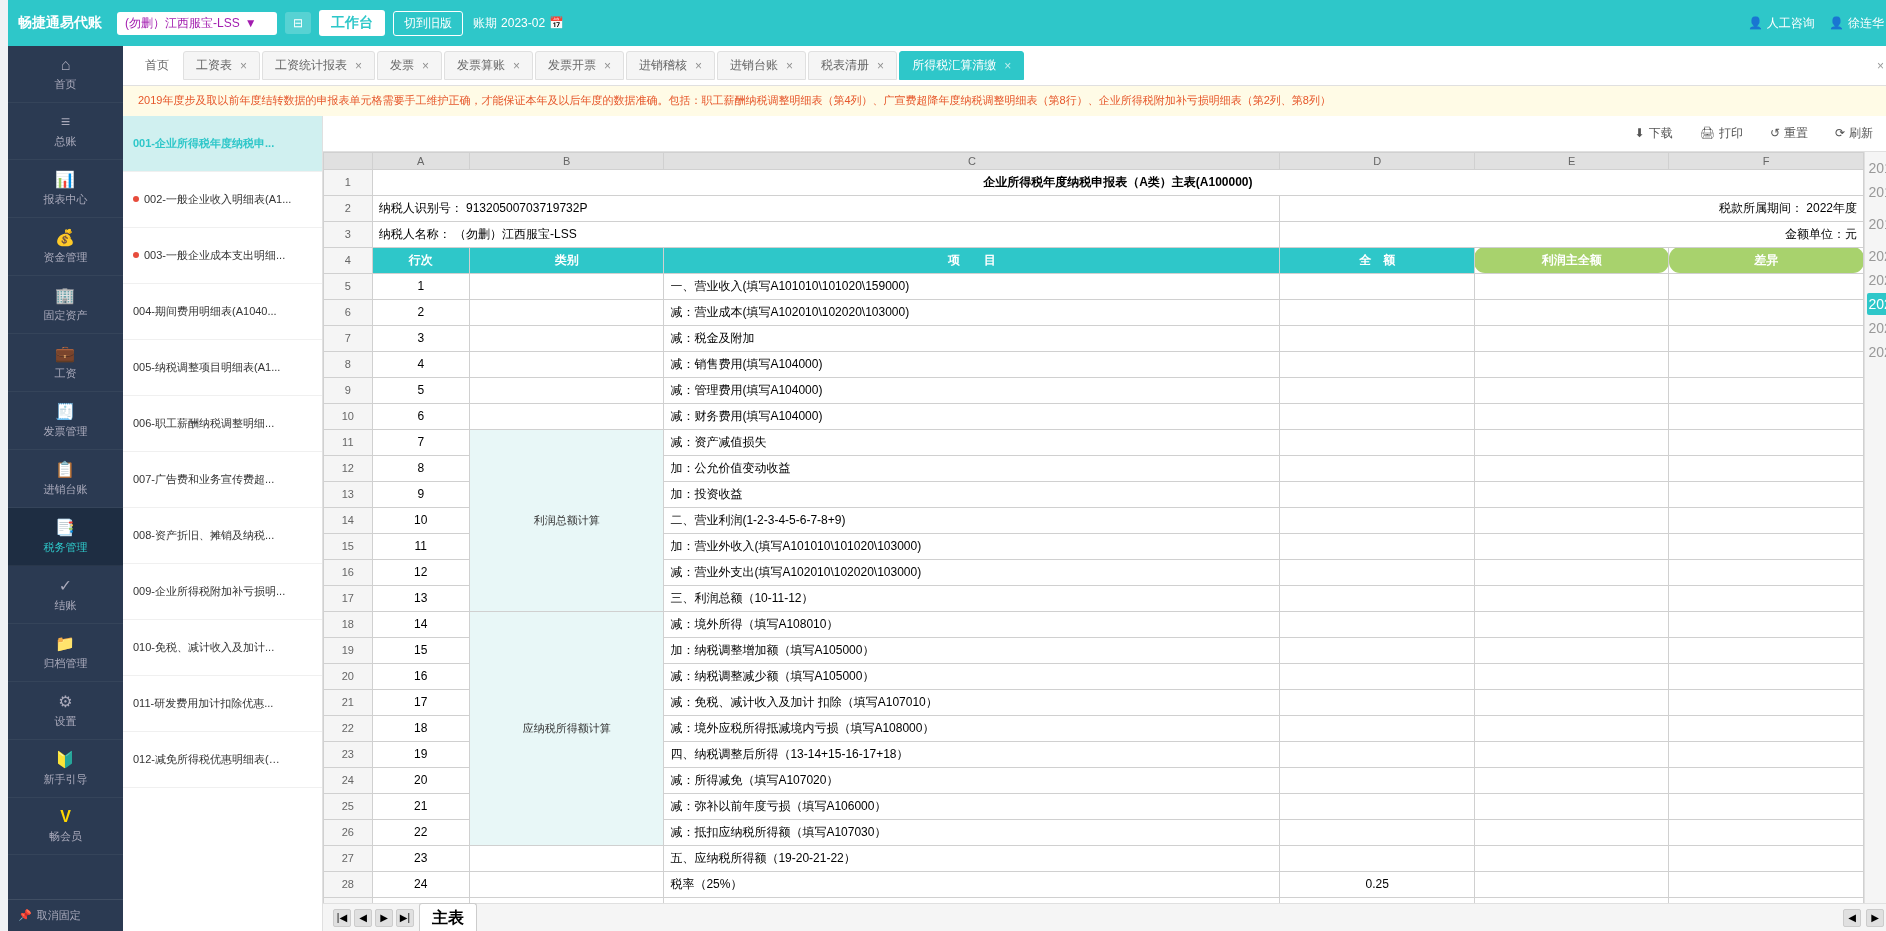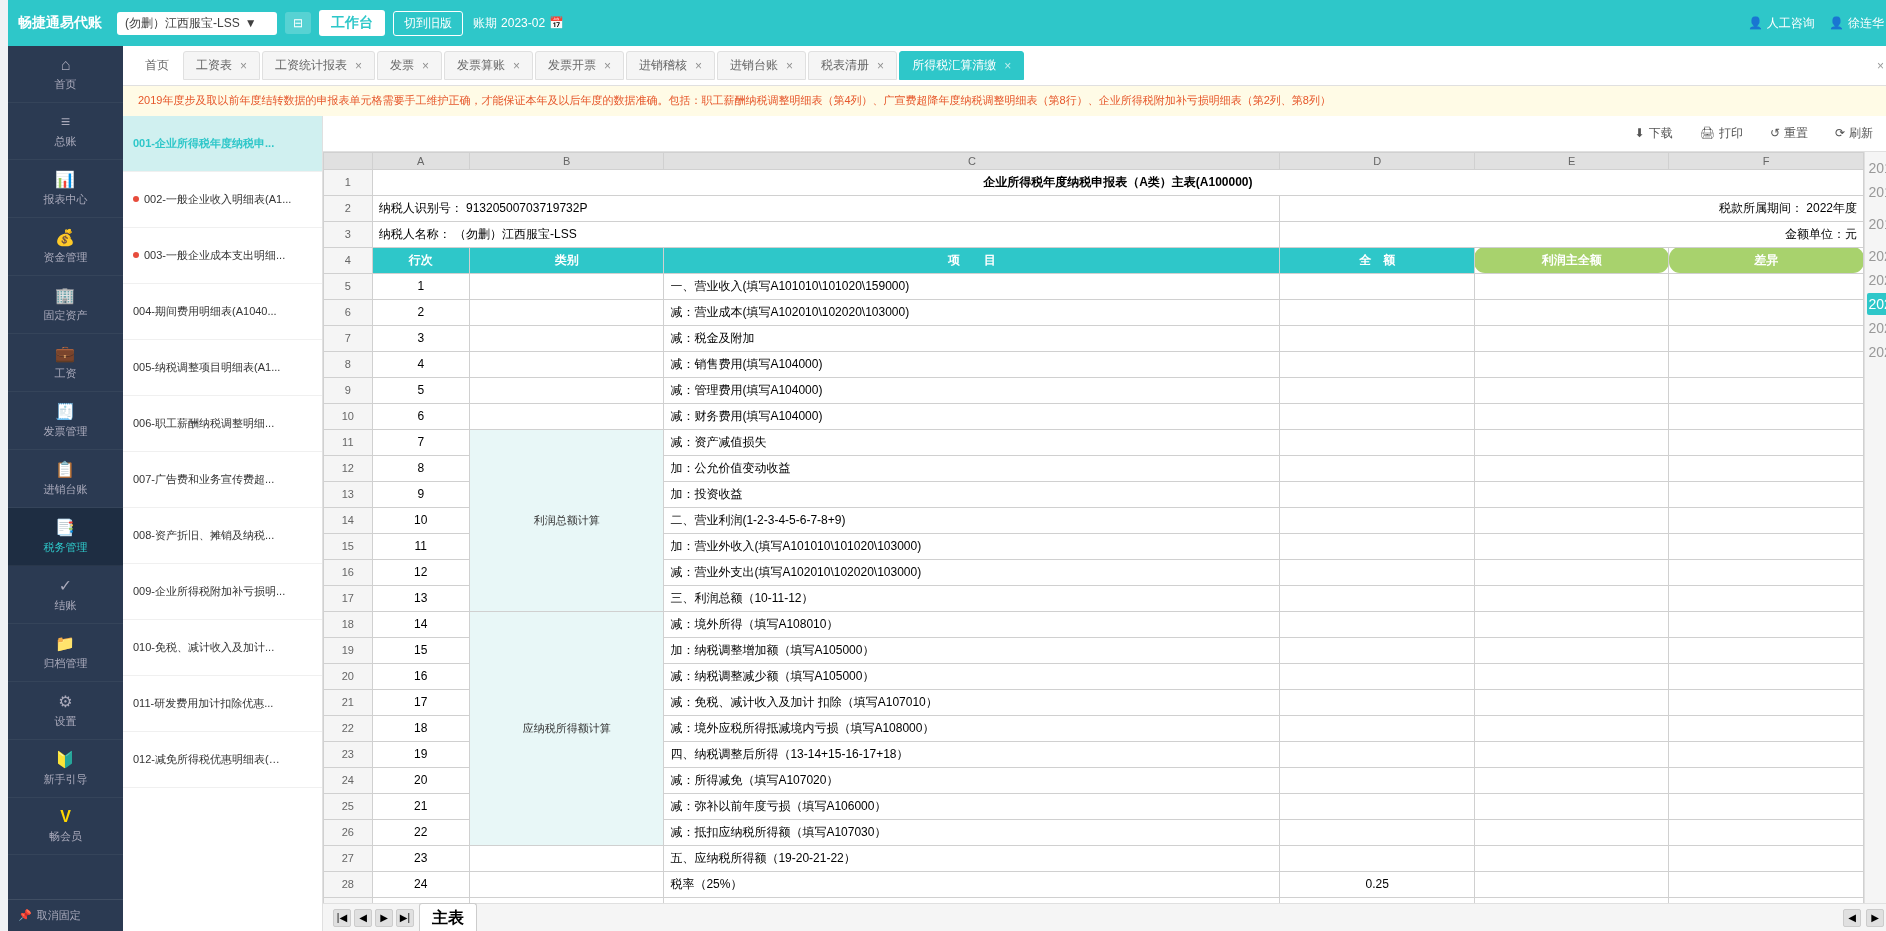--- a/index.html
+++ b/index.html
@@ -16,21 +16,21 @@
     .work-area { display: flex; flex: 1; overflow: hidden; }
     .left-panel { width: 200px; background: #fff; border-right: 1px solid #e0e0e0; overflow-y: auto; flex-shrink: 0; }
     .right-panel { flex: 1; display: flex; flex-direction: column; overflow: hidden; }
     .toolbar { height: 36px; background: #fff; border-bottom: 1px solid #e0e0e0; display: flex; align-items: center; justify-content: flex-end; padding: 0 15px; gap: 15px; flex-shrink: 0; }
     .table-container { flex: 1; overflow: auto; background: #fff; }
     .bottom-bar { height: 28px; background: #f5f5f5; border-top: 1px solid #e0e0e0; display: flex; align-items: center; padding: 0 10px; gap: 5px; flex-shrink: 0; }
 
     
     .logo { color: #fff; font-size: 14px; font-weight: bold; margin-right: 15px; white-space: nowrap; }
     .company-selector { background: #fff; border-radius: 3px; padding: 3px 8px; font-size: 12px; display: flex; align-items: center; gap: 5px; cursor: pointer; min-width: 160px; }
-    .company-selector span { color: #404040; }
+    .company-selector span { color: #a21caf; }
     .icon-btn { background: rgba(255,255,255,0.2); border: none; border-radius: 3px; padding: 4px 8px; color: #fff; cursor: pointer; font-size: 12px; }
     .work-btn { background: #fff; color: #2ec7c9; border: none; border-radius: 3px; padding: 4px 12px; font-size: 14px; font-weight: bold; cursor: pointer; }
     .cut-btn { background: transparent; border: 1px solid #fff; border-radius: 3px; padding: 3px 10px; color: #fff; cursor: pointer; font-size: 12px; }
     .top-right { margin-left: auto; display: flex; align-items: center; gap: 15px; color: #fff; font-size: 12px; }
 
     
     .sidebar-item { display: flex; flex-direction: column; align-items: center; padding: 10px 5px; color: #aab; font-size: 11px; cursor: pointer; border-bottom: 1px solid rgba(255,255,255,0.05); }
     .sidebar-item:hover, .sidebar-item.active { background: #1e2d42; color: #2ec7c9; }
     .sidebar-icon { font-size: 16px; margin-bottom: 3px; }
     .sidebar-bottom { margin-top: auto; border-top: 1px solid rgba(255,255,255,0.1); }

